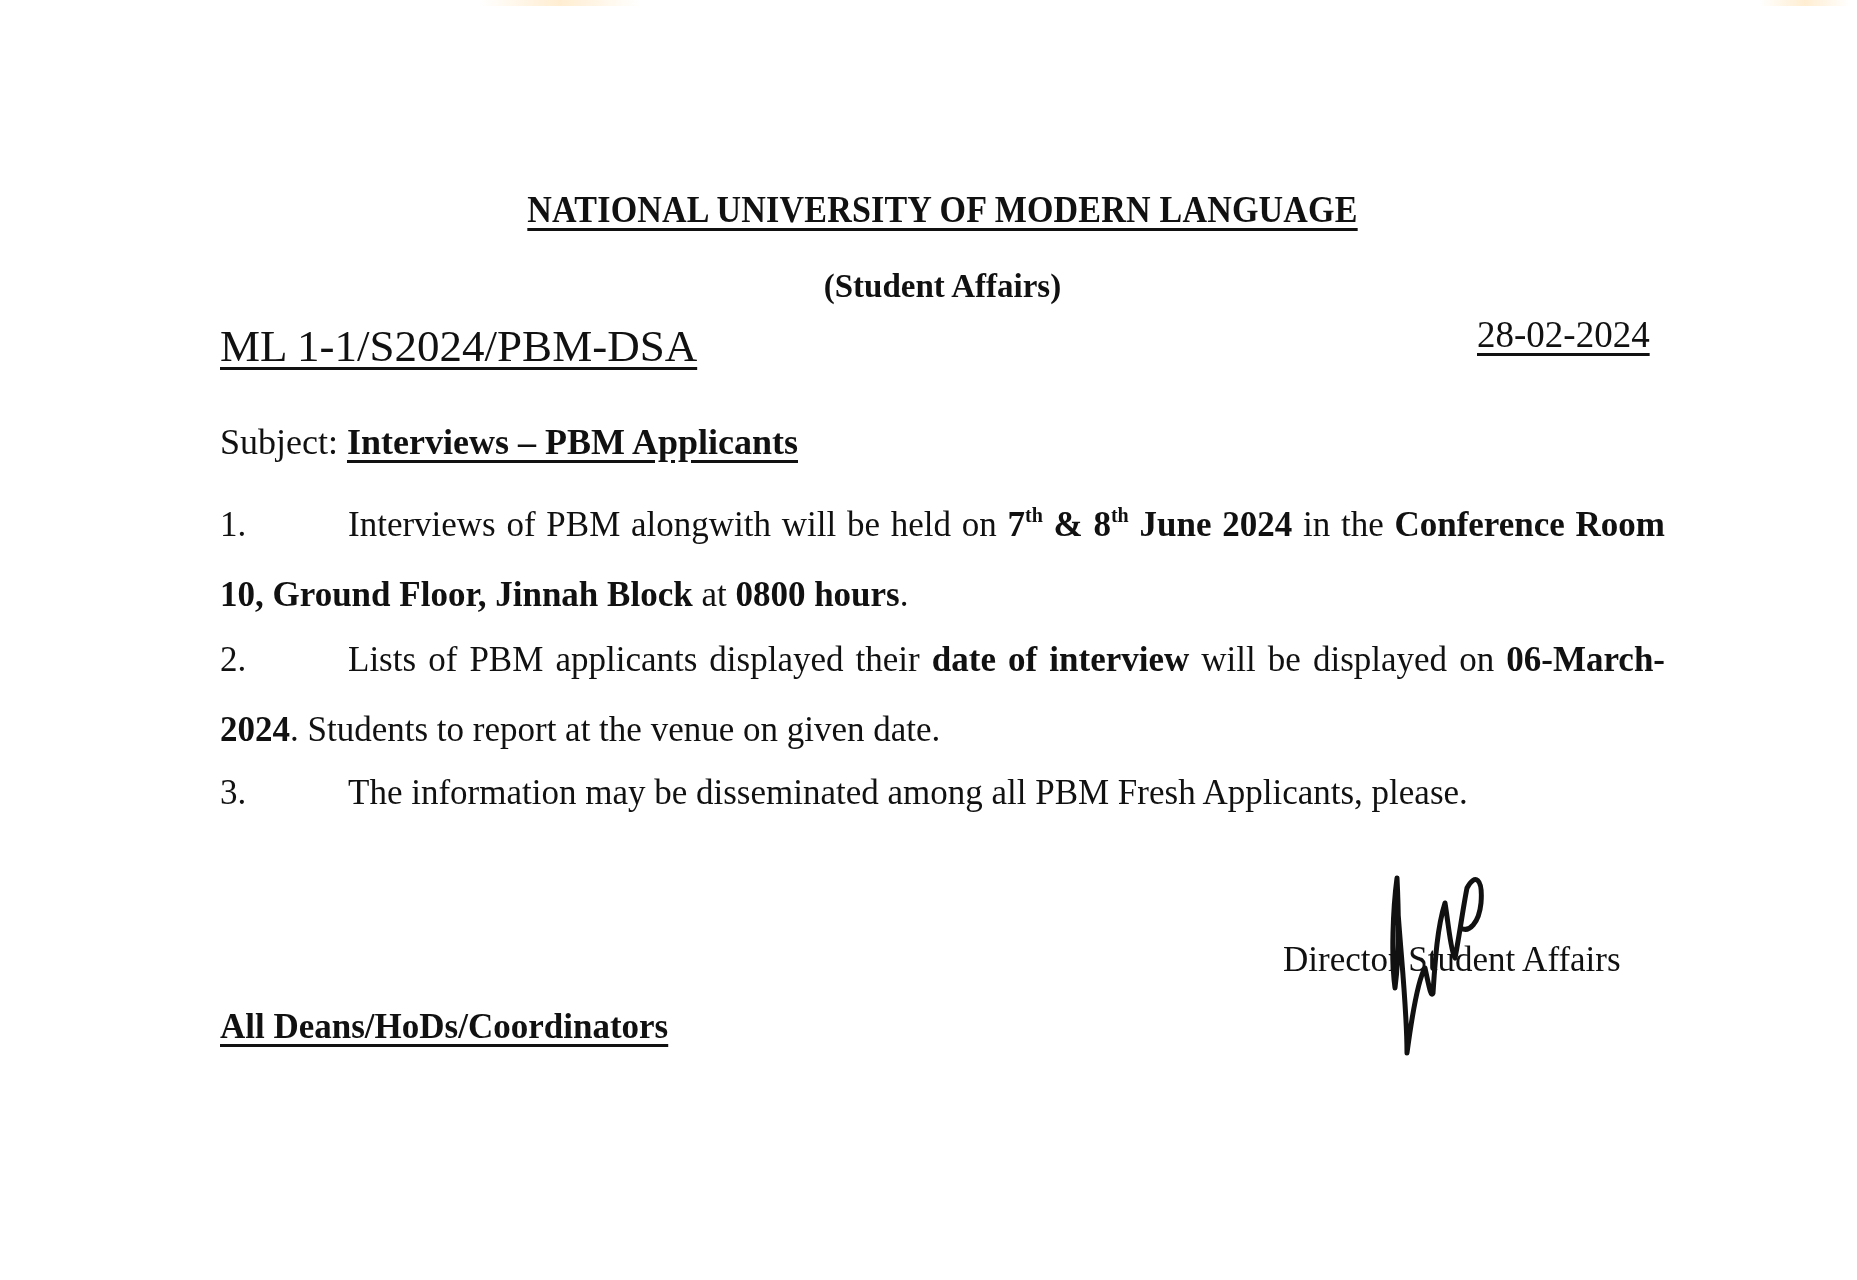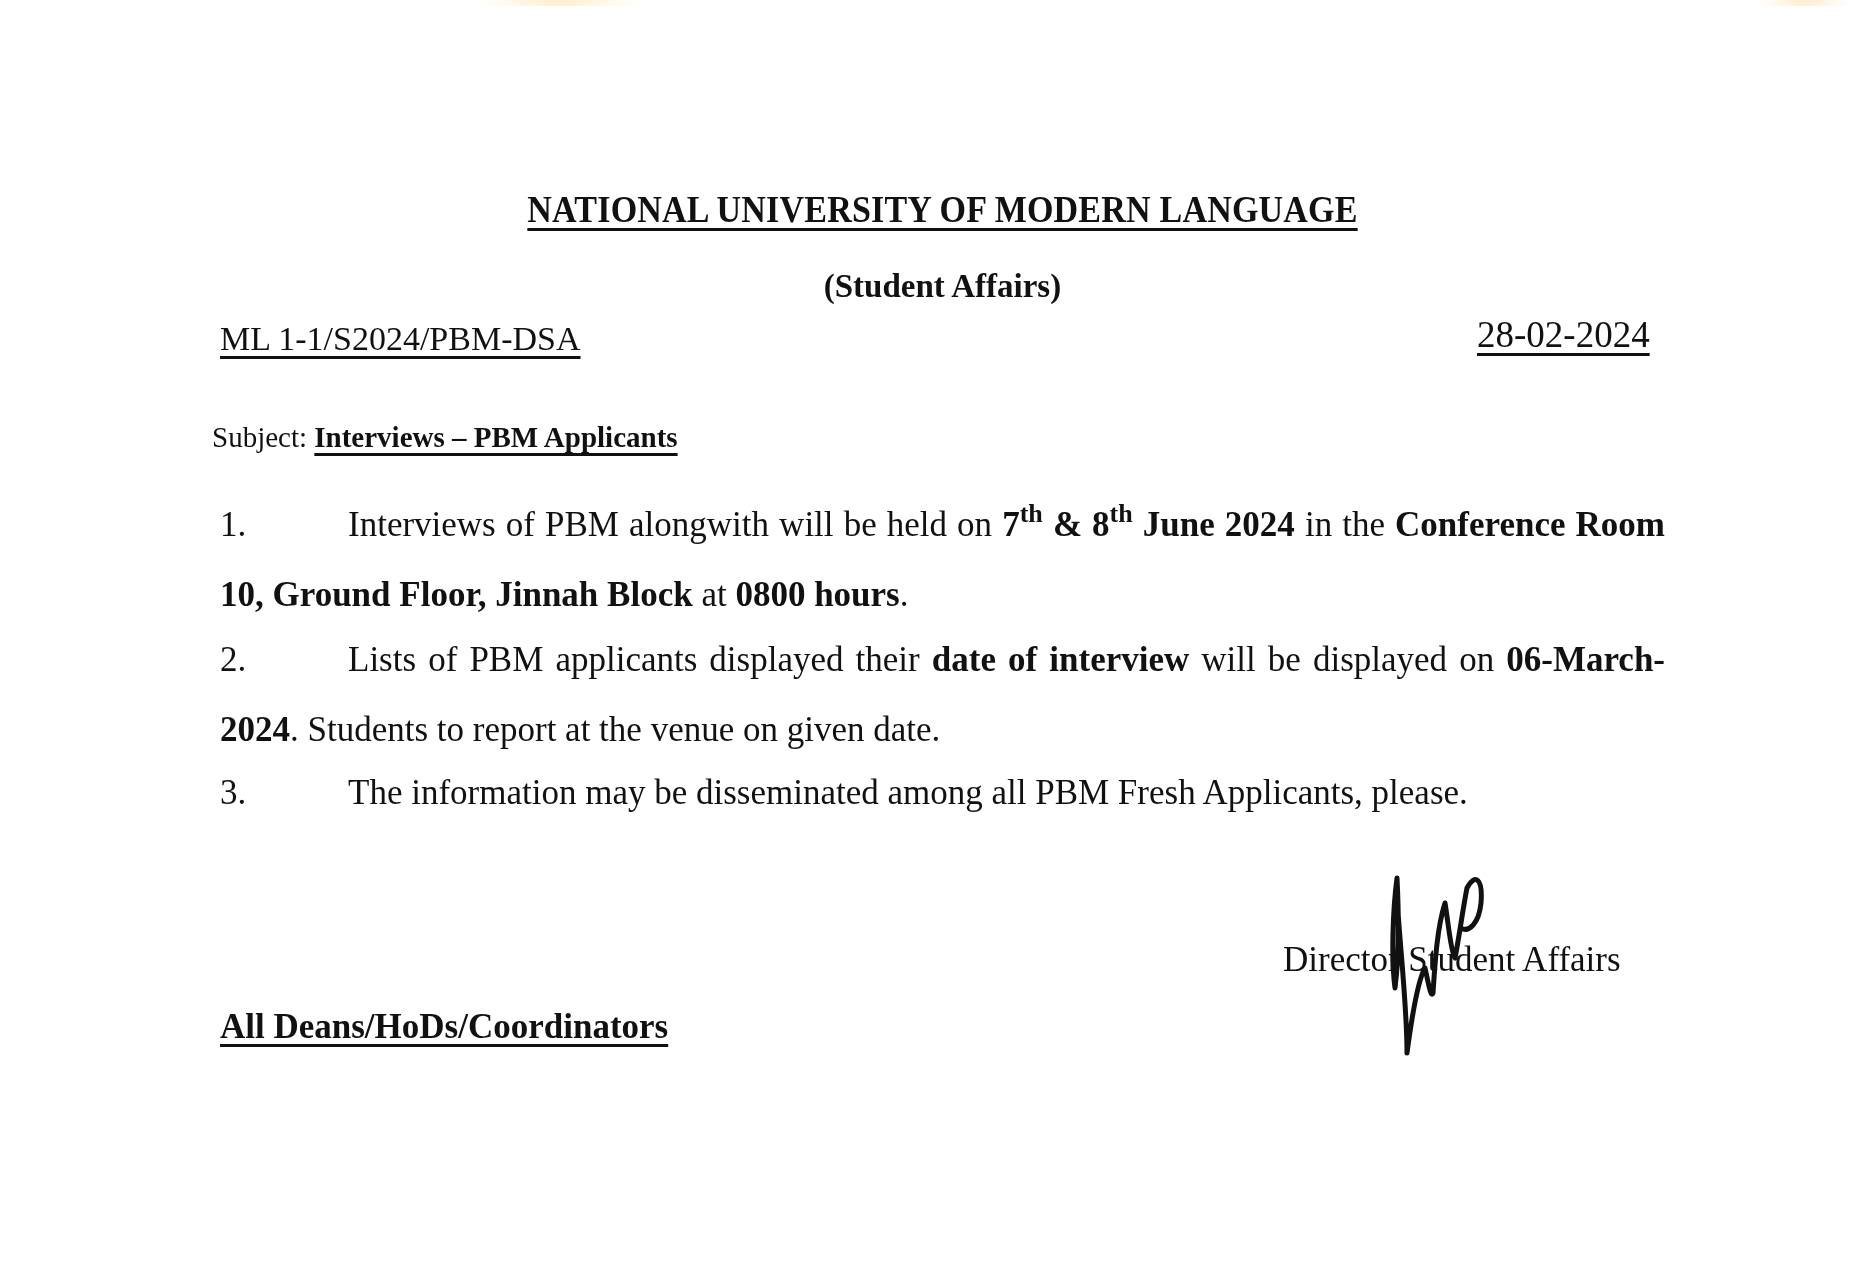--- a/index.html
+++ b/index.html
@@ -48,33 +48,33 @@
       left: 0;
       width: 1885px;
       text-align: center;
       font-size: 33px;
       font-weight: bold;
     }
     .ref {
       position: absolute;
       top: 320px;
       left: 220px;
-      font-size: 34px;
+      font-size: 45px;
     }
     .date {
       position: absolute;
       top: 313px;
       left: 1477px;
       font-size: 37px;
     }
     .subject {
       position: absolute;
       top: 421px;
-      left: 212px;
-      font-size: 29px;
+      left: 220px;
+      font-size: 36px;
       white-space: nowrap;
     }
     .subject .subj-value {
       font-weight: bold;
     }
     .para {
       position: absolute;
       left: 220px;
       width: 1445px;
       font-size: 35px;
@@ -82,21 +82,21 @@
     }
     .para .num {
       display: inline-block;
       width: 128px;
     }
     .p1 { top: 490px; }
     .p2 { top: 625px; }
     .p3 { top: 758px; }
     .justify { text-align: justify; text-align-last: left; }
 
-    sup { font-size: 26px; vertical-align: 14px; line-height: 0; }
+    sup { font-size: 20px; vertical-align: 14px; line-height: 0; }
 
     .signature-block {
       position: absolute;
       top: 940px;
       left: 1283px;
       font-size: 35px;
       white-space: nowrap;
     }
     .signature {
       position: absolute;

